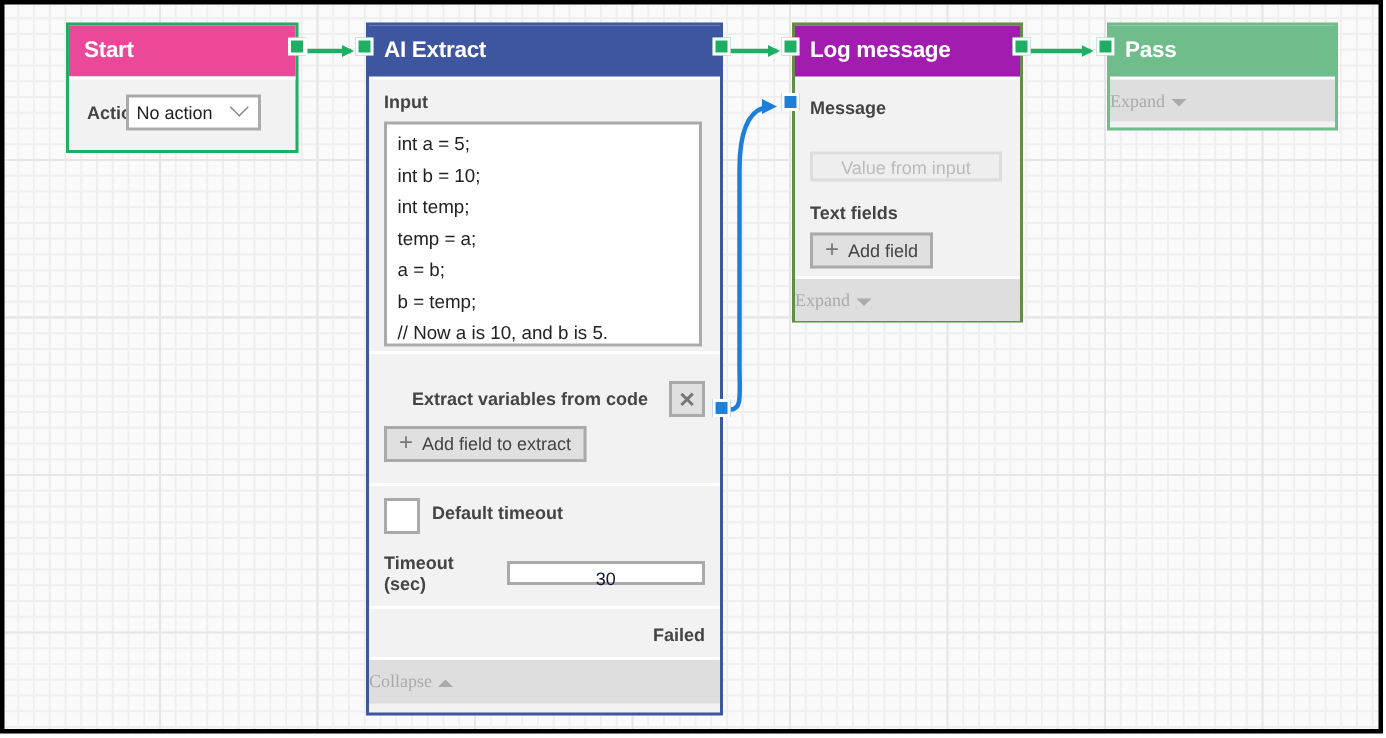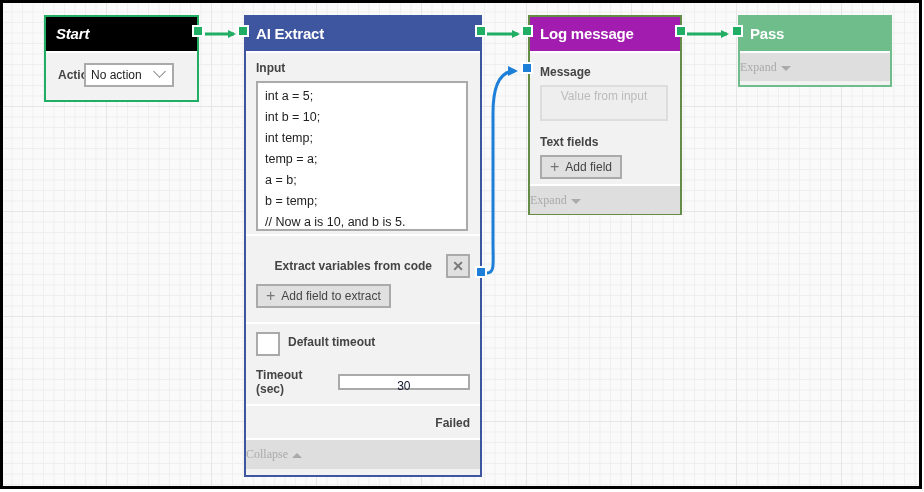--- a/index.html
+++ b/index.html
@@ -48,21 +48,21 @@
 
     .footer-toggle {
       background: #dedede; color: #aaa; text-align: left; font-size: 12px;
       height: 28px; line-height: 28px; font-family: Liberation Serif, serif;
     }
     .tri-down { display: inline-block; width: 0; height: 0; border-left: 5px solid transparent; border-right: 5px solid transparent; border-top: 5px solid #aaa; vertical-align: middle; margin-left: 4px; }
     .tri-up { display: inline-block; width: 0; height: 0; border-left: 5px solid transparent; border-right: 5px solid transparent; border-bottom: 5px solid #aaa; vertical-align: middle; margin-left: 4px; }
 
     
     #start { left: 41px; top: 12px; width: 155px; height: 87px; border-color: #1fae63; }
-    #start .node-header { background: #000000; font-style: italic; }
+    #start .node-header { background: #ec4899; }
     .select {
       position: absolute; left: 38px; top: 10px; width: 90px; height: 24px;
       border: 2px solid #aaa; background: #fff; font-size: 12px; color: #222;
       padding-left: 5px; line-height: 20px;
     }
     .select .chev { position: absolute; right: 8px; top: 4px; width: 9px; height: 9px; border-right: 1.5px solid #888; border-bottom: 1.5px solid #888; transform: rotate(45deg); top: 2px; }
 
     
     #extract { left: 241px; top: 12px; width: 238px; height: 462px; border-color: #3e55a0; }
     #extract .node-header { background: #3e55a0; }
@@ -78,22 +78,22 @@
     .checkbox { width: 24px; height: 24px; background: #fff; border: 2px solid #aaa; display: inline-block; }
     .num-input {
       width: 136px; height: 16px; background: #fff; border: 2px solid #aaa;
       text-align: center; font-size: 12px; color: #0f172a; line-height: 20px;
     }
 
     
     #log { left: 525px; top: 12px; width: 154px; height: 200px; border-color: #658c47; }
     #log .node-header { background: #a21caf; }
     .disabled-input {
-      width: 128px; height: 36px; border: 2px solid #ddd; background: #eeeeee; color: #bbb;
-      text-align: center; font-size: 12px; line-height: 18px; margin-top: 6px;
+      width: 128px; height: 20px; border: 2px solid #ddd; background: #eeeeee; color: #bbb;
+      text-align: center; font-size: 12px; line-height: 18px; margin-top: 22px;
     }
 
     
     #pass { left: 735px; top: 12px; width: 154px; height: 72px; border-color: #6ebd8a; }
     #pass .node-header { background: #6ebd8a; }
 
     .edge { position: absolute; left: 0; top: 0; pointer-events: none; }
   </style>
 </head>
 <body>

